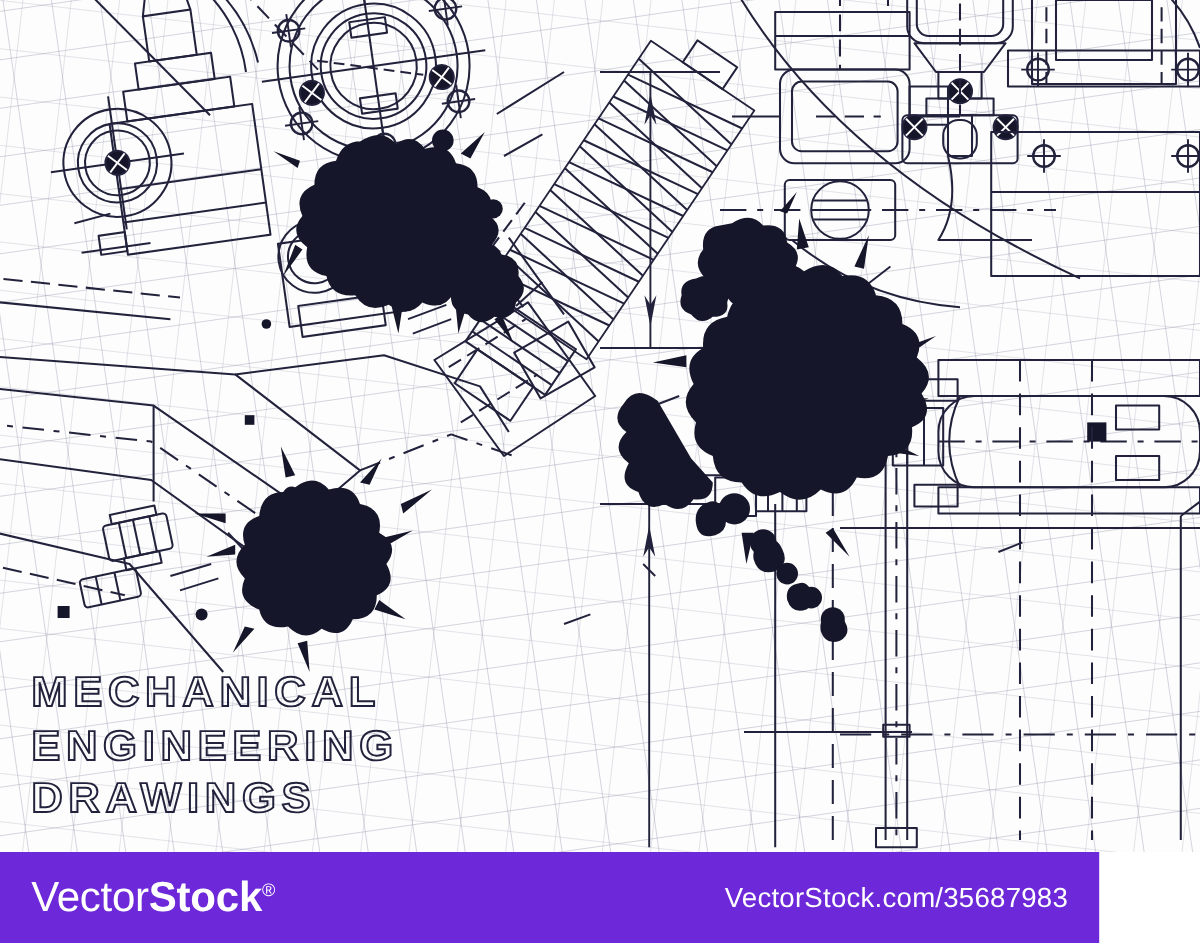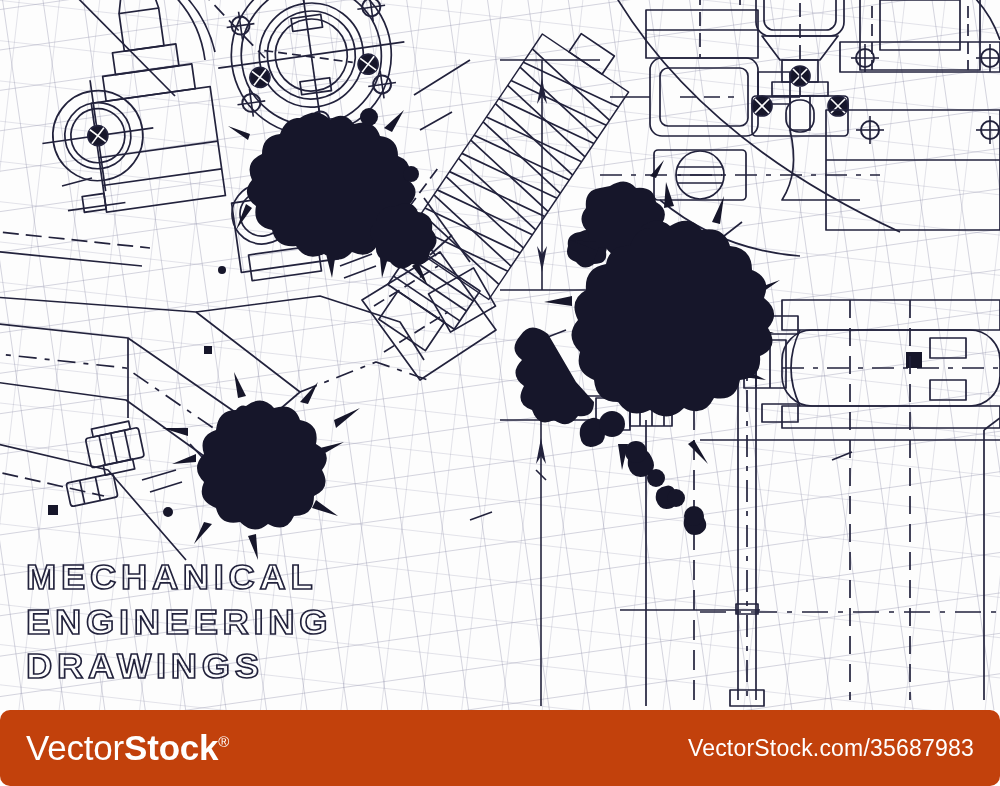--- a/index.html
+++ b/index.html
@@ -54,23 +54,22 @@
     -webkit-text-stroke:1.6px #22223c;
     text-stroke:1.6px #22223c;
     margin-bottom:11px;
     white-space:nowrap;
     transform:scaleX(1.04);
     transform-origin:left center;
   }
 
   
   #footer{
-    position:absolute;left:0;top:710px;width:1000px;height:76px;
-    background:#c2410c;
-    border-radius:10px;
+    position:absolute;left:0;top:710px;width:916px;height:76px;
+    background:#6d28d9;
   }
   #logo{
     position:absolute;left:26px;top:50%;transform:translateY(-50%);
     font-size:35px;color:#ffffff;white-space:nowrap;letter-spacing:-.2px;
   }
   #logo .lite{font-weight:300;}
   #logo .bold{font-weight:bold;}
   #logo .reg{font-size:15px;vertical-align:super;font-weight:normal;}
   #fileref{
     position:absolute;right:26px;top:50%;transform:translateY(-50%);

